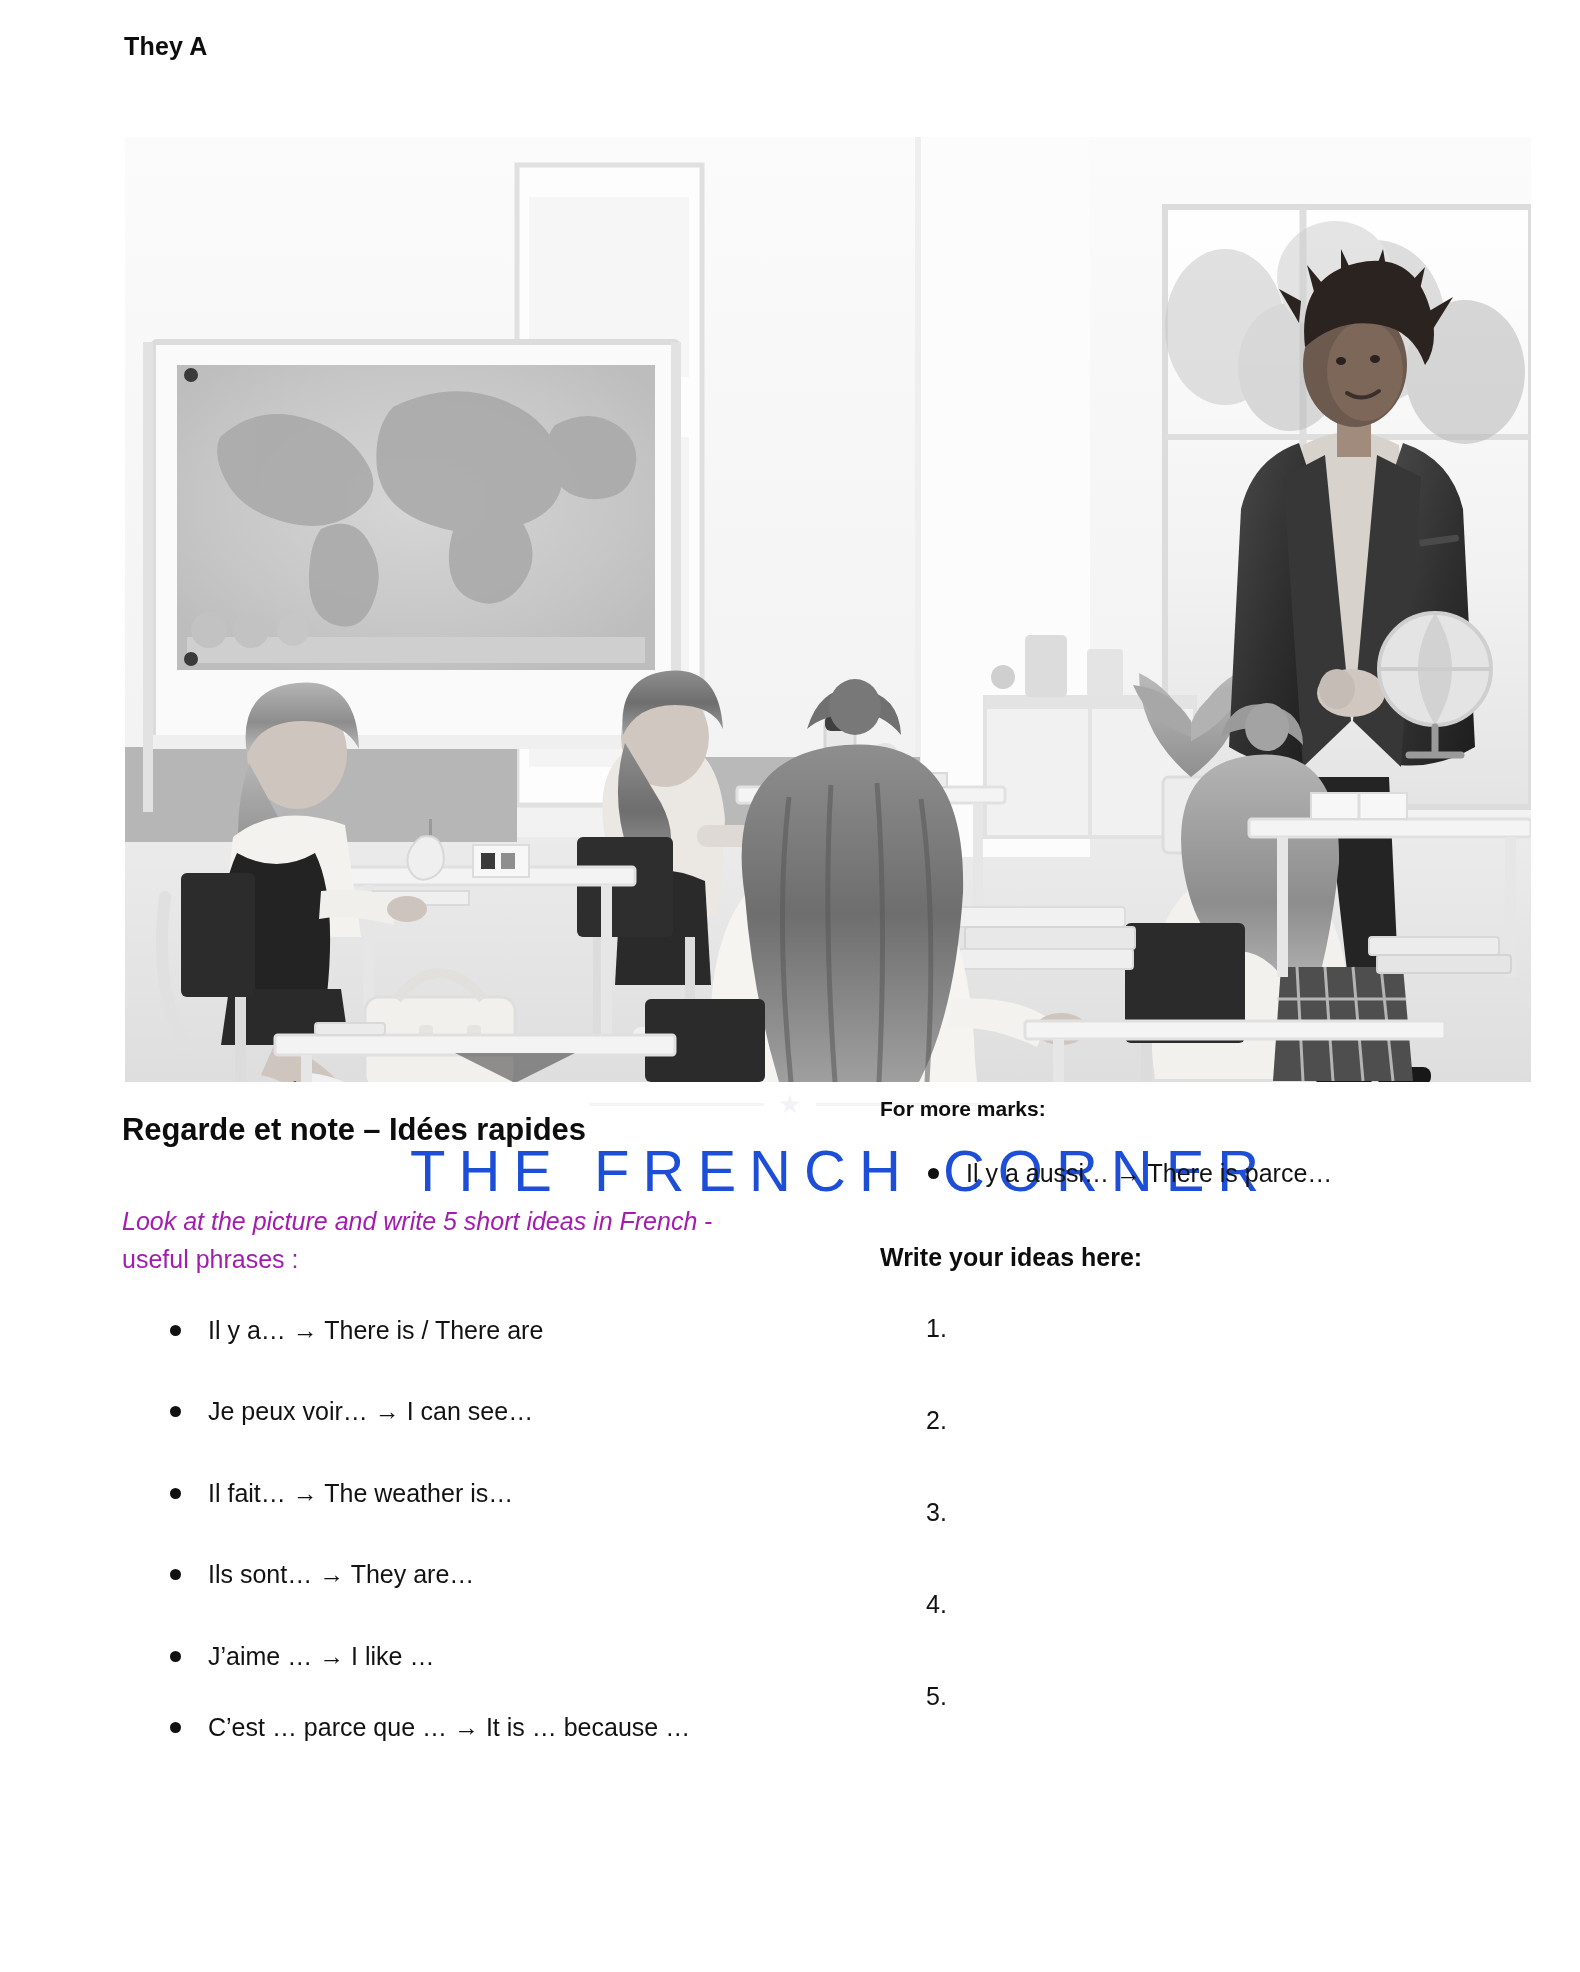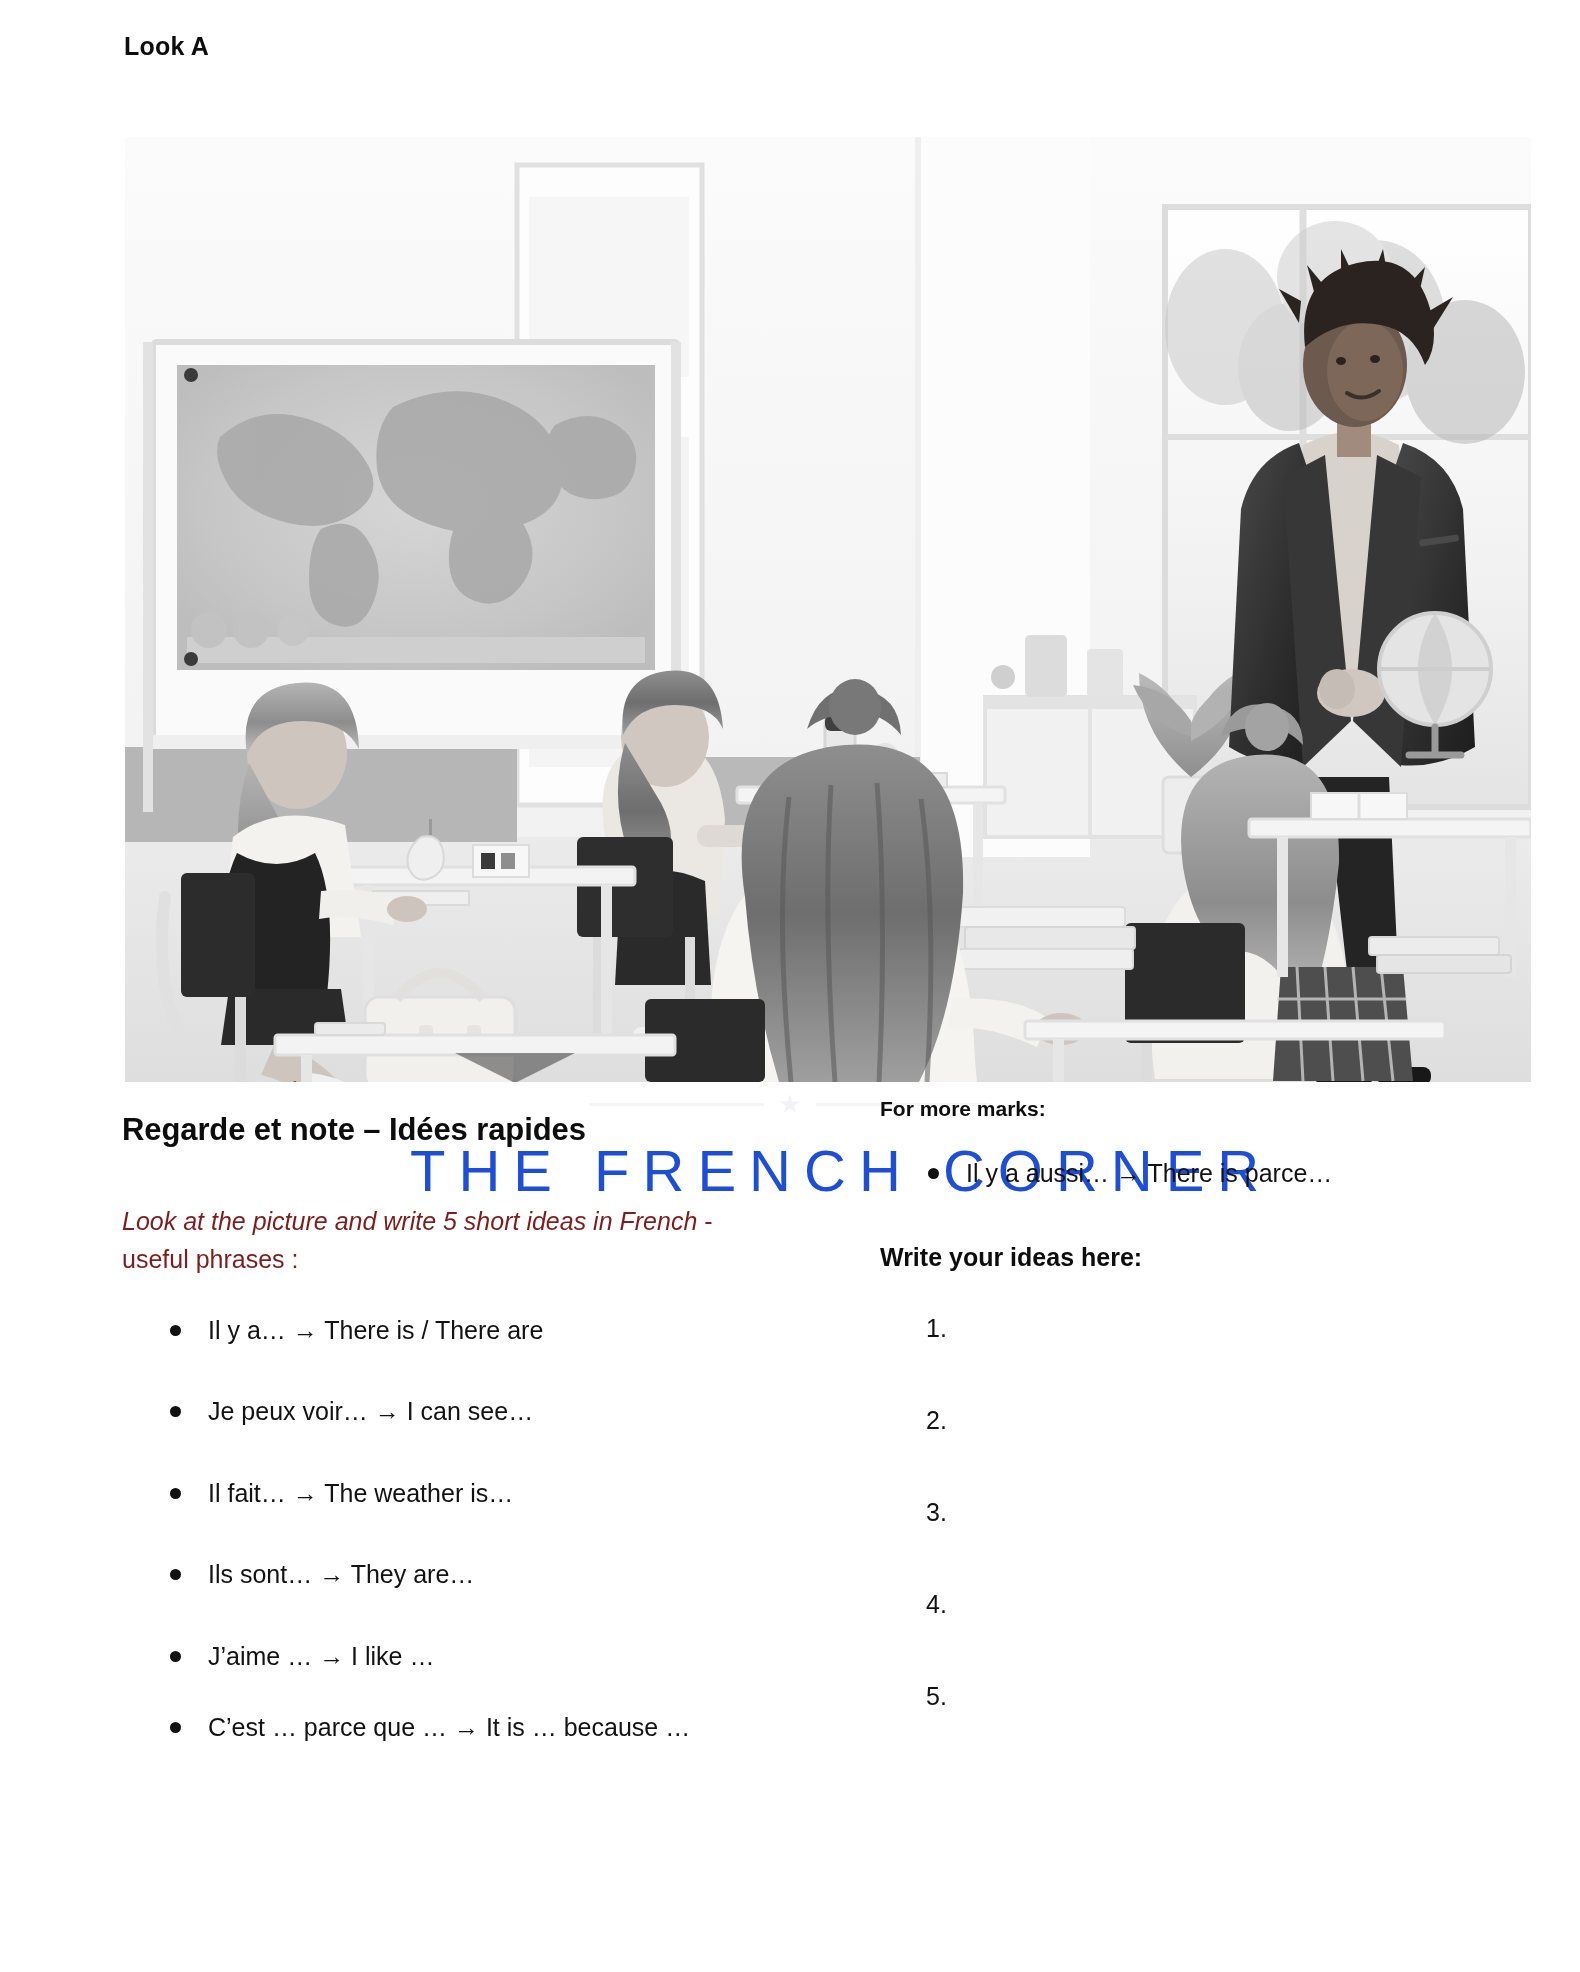--- a/index.html
+++ b/index.html
@@ -102,21 +102,21 @@
     color: #0d0d0d;
     letter-spacing: -0.1px;
     margin: 16px 0 0 0;
     line-height: 1.25;
   }
 
   .lead {
     font-size: 25px;
     line-height: 1.52;
     margin: 52px 0 0 0;
-    color: #7f1d1d;
+    color: #a21caf;
     max-width: 640px;
   }
   .lead em {
     font-style: italic;
   }
 
   ul.phrase-list {
     list-style: none;
     margin: 34px 0 0 0;
     padding: 0;
@@ -189,21 +189,21 @@
     color: #121212;
     margin-bottom: 62px;
     padding-left: 46px;
     min-height: 30px;
   }
   ol.answer-lines li .num { display: inline-block; }
 </style>
 </head>
 <body>
 
-<div class="card-label">Look A</div>
+<div class="card-label">They A</div>
 
 <div class="photo-frame">
   <svg viewBox="0 0 1406 945" preserveAspectRatio="xMidYMid slice">
     <defs>
       <linearGradient id="wallG" x1="0" y1="0" x2="0" y2="1">
         <stop offset="0%" stop-color="#fbfbfb"></stop>
         <stop offset="100%" stop-color="#eeeeee"></stop>
       </linearGradient>
       <linearGradient id="winG" x1="0" y1="0" x2="0" y2="1">
         <stop offset="0%" stop-color="#ffffff"></stop>

